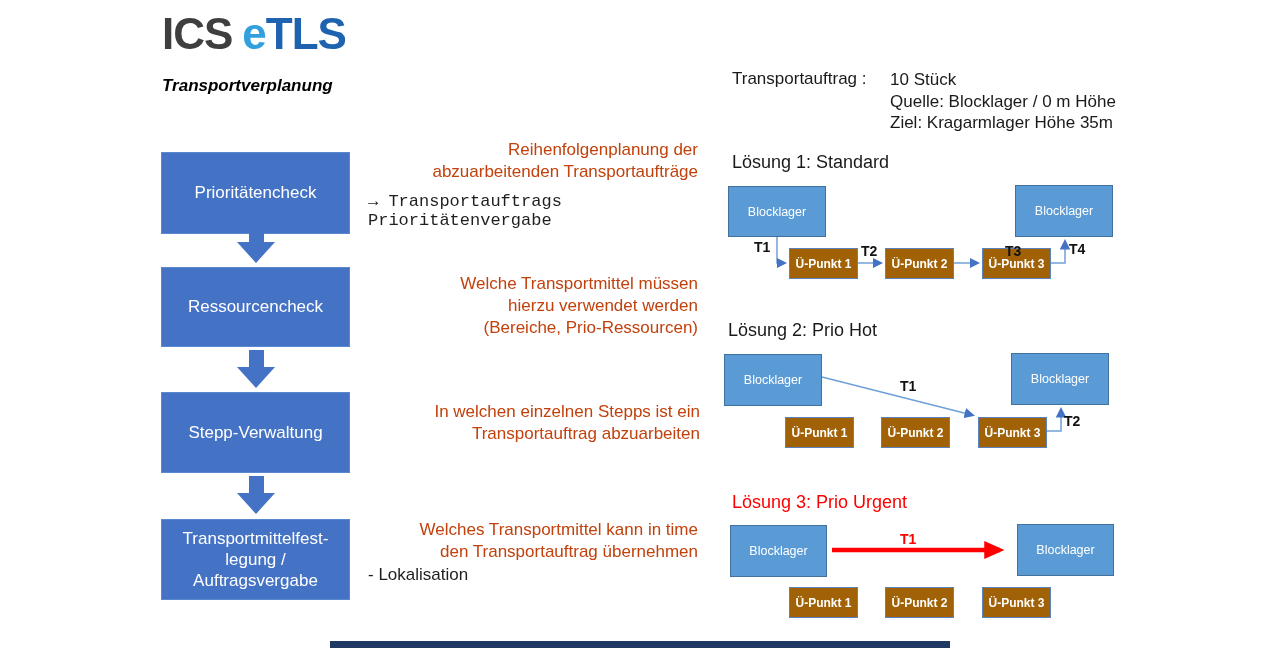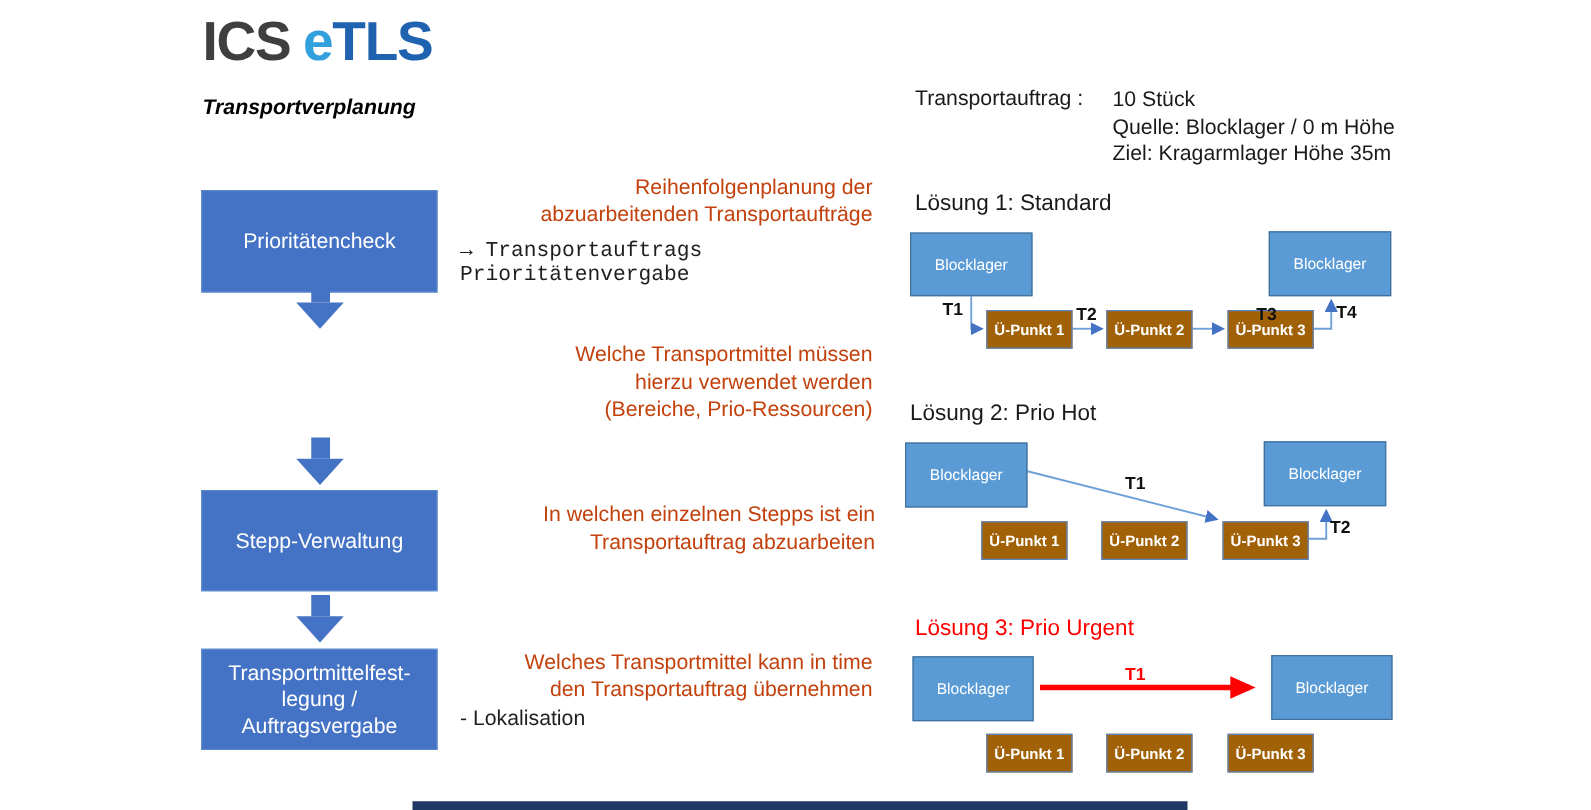--- a/index.html
+++ b/index.html
@@ -52,20 +52,23 @@
     <span class="p1">ICS</span><span class="p2">e</span><span class="p3">TLS</span>
   </div>
   <div class="abs subtitle">Transportverplanung</div>
 
   <div class="abs fbox" style="top:152px;height:82px;">
     <span>Prioritätencheck</span>
   </div>
   <div class="abs darrow" style="top:225px;">
     <div class="stem"></div>
     <div class="head"></div>
+  </div>
+  <div class="abs fbox" style="top:267px;height:80px;">
+    <span>Ressourcencheck</span>
   </div>
   <div class="abs darrow" style="top:350px;">
     <div class="stem"></div>
     <div class="head"></div>
   </div>
   <div class="abs fbox" style="top:392px;height:81px;">
     <span>Stepp-Verwaltung</span>
   </div>
   <div class="abs darrow" style="top:476px;">
     <div class="stem"></div>

